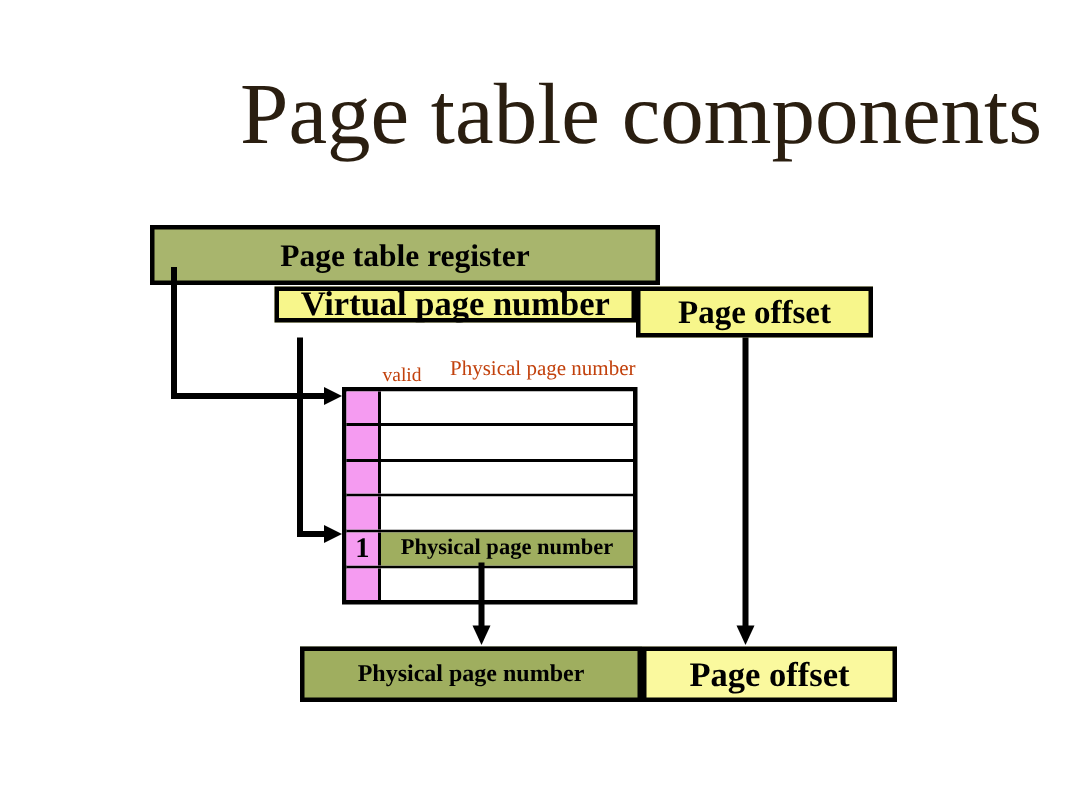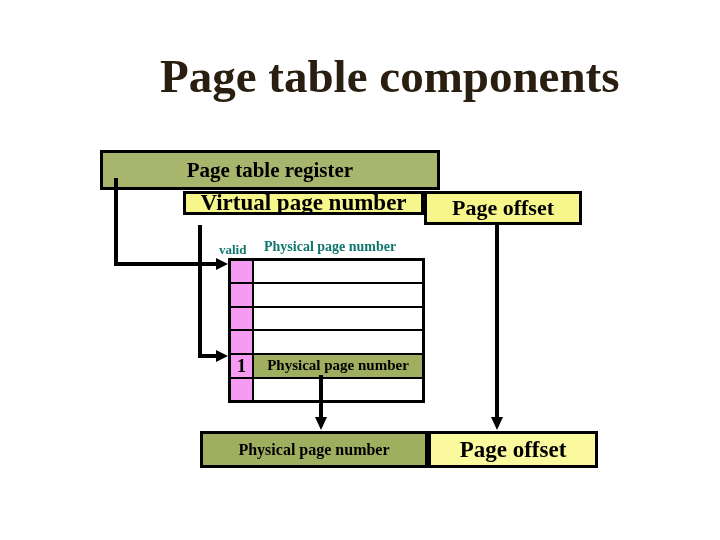--- a/index.html
+++ b/index.html
@@ -4,35 +4,35 @@
 <style>
   html,body{margin:0;padding:0;background:#888;}
   #slide{
     position:relative;width:720px;height:540px;background:#ffffff;
     font-family:"Liberation Serif","DejaVu Serif",serif;overflow:hidden;
   }
   .abs{position:absolute;box-sizing:border-box;}
   
   #title{
     left:160px;top:50px;width:452px;height:56px;
-    font-size:47px;line-height:52px;text-align:center;
-    color:var(--title_text);white-space:nowrap;font-weight:bold;
+    font-size:58px;line-height:52px;text-align:center;
+    color:var(--title_text);white-space:nowrap;
   }
   
   .box{
     border:3px solid var(--line);display:flex;align-items:center;justify-content:center;
     font-weight:bold;color:#000;white-space:nowrap;
   }
   #register-box{left:100px;top:150px;width:340px;height:40px;background:var(--olive);font-size:21px;}
   #vpn-box{left:183px;top:191px;width:241px;height:24px;background:var(--yellow);font-size:23px;}
   #poff-top-box{left:424px;top:191px;width:158px;height:34px;background:var(--yellow);font-size:22px;}
   #ppn-bottom-box{left:200px;top:431px;width:228px;height:37px;background:var(--olive_dark);font-size:16px;}
   #poff-bottom-box{left:428px;top:431px;width:170px;height:37px;background:var(--yellow_light);font-size:23px;}
   
-  .small-label{font-weight:bold;color:#0f766e;white-space:nowrap;}
+  .small-label{font-weight:normal;color:#c2410c;white-space:nowrap;margin-left:36px;}
   #valid-label{left:219px;top:242px;font-size:13px;}
   #ppn-header-label{left:264px;top:239px;font-size:14px;}
   
   #page-table{
     left:228px;top:258px;width:197px;height:145px;
     border:3px solid var(--line);background:#fff;
     display:flex;flex-direction:column;
   }
   .prow{flex:1;display:flex;border-bottom:2px solid var(--line);}
   .prow:last-child{border-bottom:none;}

